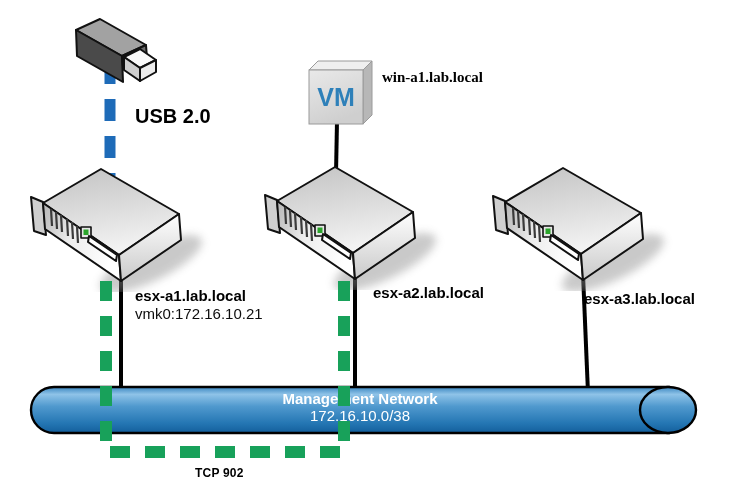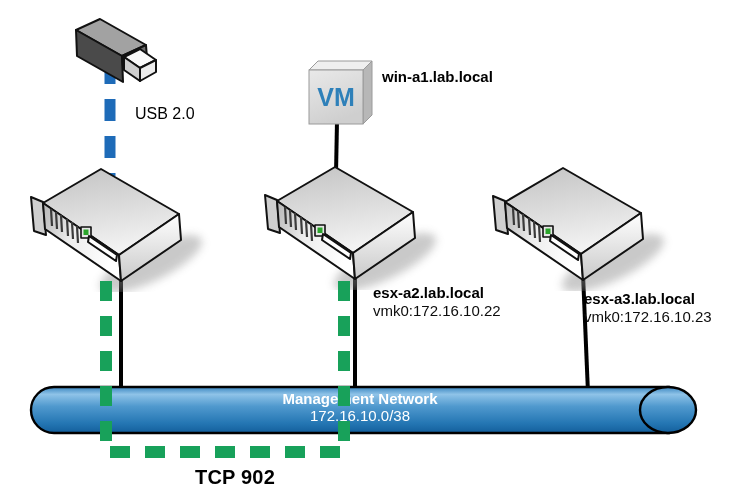--- a/index.html
+++ b/index.html
@@ -5,24 +5,24 @@
   html,body{margin:0;padding:0;background:#ffffff;}
   #stage{
     position:relative;width:752px;height:498px;background:#ffffff;overflow:hidden;
     font-family:"Liberation Sans","DejaVu Sans",sans-serif;color:#000;
   }
   .layer{position:absolute;left:0;top:0;pointer-events:none;}
   .abs{position:absolute;}
   .host-label .hostname, .bold{font-weight:bold;}
   .host-label{font-size:15px;line-height:18px;white-space:nowrap;}
   .host-label .vmk{font-weight:normal;color:#0d0d0d;}
-  #usb-label{font-size:16px;font-weight:normal;}
-  #tcp-label{font-size:20px;font-weight:bold;letter-spacing:.2px;}
+  #usb-label{font-size:20px;font-weight:bold;}
+  #tcp-label{font-size:12px;font-weight:bold;letter-spacing:.2px;}
   #vm-label{font-size:15px;line-height:18px;white-space:nowrap;}
-  #vm-label .hostname{font-weight:bold;}
+  #vm-label .hostname{font-weight:bold;font-family:Liberation Serif, serif;}
   #pipe-text{
     left:80px;top:390px;width:560px;text-align:center;color:#ffffff;
     font-size:15px;line-height:17px;
   }
   #pipe-text .net-name{font-weight:bold;}
 </style>
 </head>
 <body>
 
 <div id="stage">
@@ -124,24 +124,26 @@
   <svg class="layer" width="752" height="498">
     <polyline points="106,281 106,452 344,452 344,281" fill="none" stroke="#18A15A" stroke-width="12" stroke-dasharray="20 15"></polyline>
   </svg>
 
   <div class="abs" id="usb-label" style="left:135px;top:105px">USB 2.0</div>
 
   <div class="abs" id="vm-label" style="left:382px;top:68px">
     <div class="hostname">win-a1.lab.local</div>
   </div>
 
+  <div class="abs host-label" style="left:135px;top:287px">
+    <div class="hostname">esx-a1.lab.local</div>
+    <div class="vmk">vmk0:172.16.10.21</div>
+  </div>
   <div class="abs host-label" style="left:373px;top:284px">
     <div class="hostname">esx-a2.lab.local</div>
-    <div class="vmk">vmk0:172.16.10.22</div>
   </div>
   <div class="abs host-label" style="left:584px;top:290px">
     <div class="hostname">esx-a3.lab.local</div>
-    <div class="vmk">vmk0:172.16.10.23</div>
   </div>
 
   <div class="abs" id="tcp-label" style="left:195px;top:466px">TCP 902</div>
 
 </div>
 
 </body></html>

